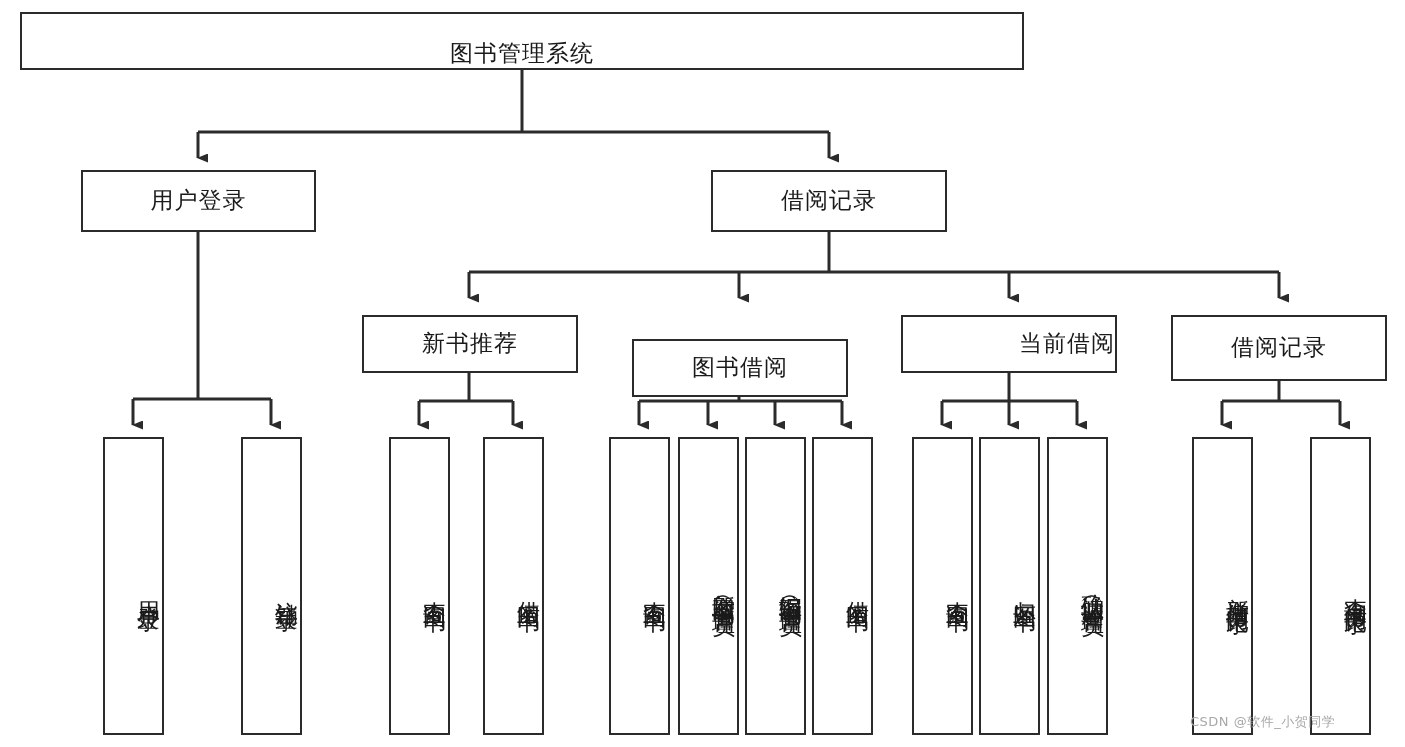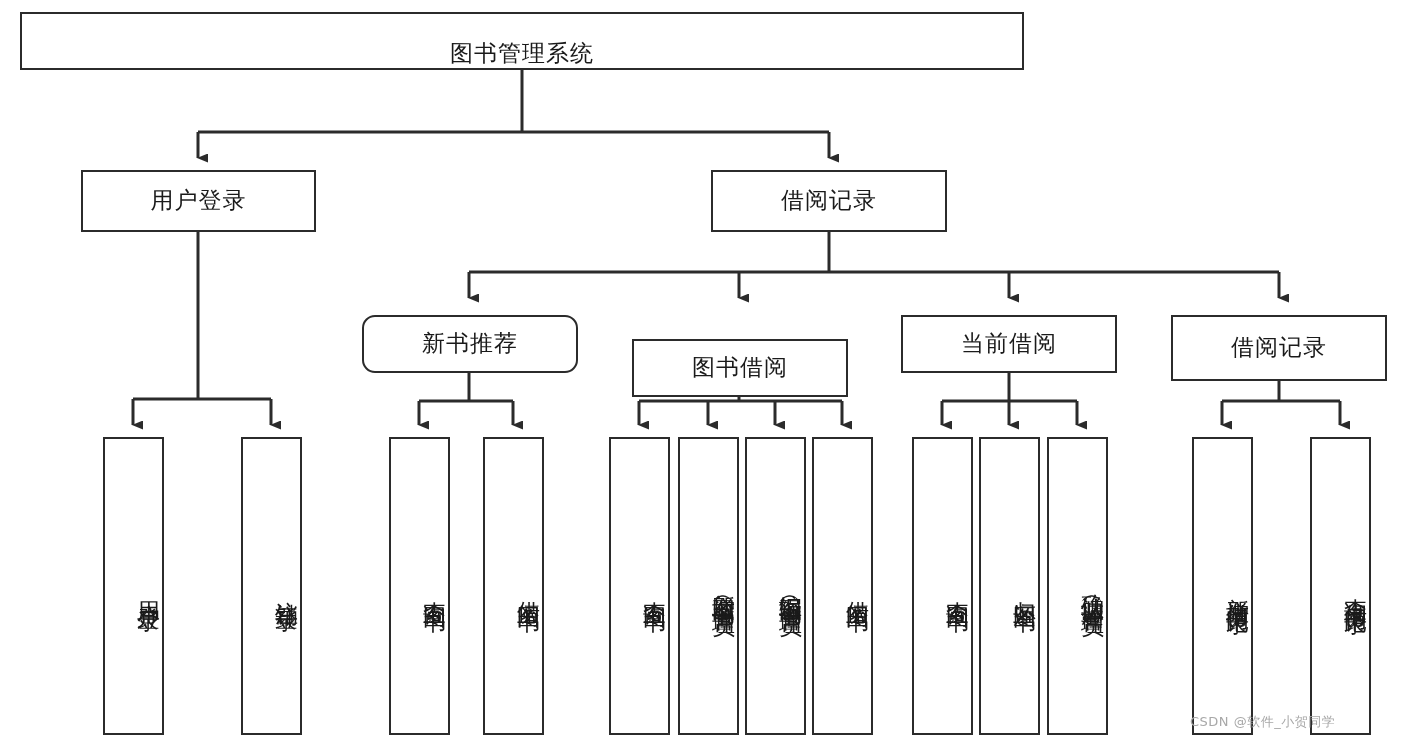--- a/index.html
+++ b/index.html
@@ -128,27 +128,27 @@
     <span>图书管理系统</span>
   </div>
 
   <div class="node horiz" style="left:81px; top:170px; width:235px; height:62px;">
     <span>用户登录</span>
   </div>
   <div class="node horiz" style="left:711px; top:170px; width:236px; height:62px;">
     <span>借阅记录</span>
   </div>
 
-  <div class="node horiz" style="left:362px; top:315px; width:216px; height:58px;border-radius:13px;">
+  <div class="node horiz" style="left:362px; top:315px; width:216px; height:58px;">
     <span>新书推荐</span>
   </div>
   <div class="node horiz" style="left:632px; top:315px; width:216px; height:58px;margin-top:24px;">
     <span>图书借阅</span>
   </div>
-  <div class="node horiz" style="left:901px; top:315px; width:216px; height:58px;">
+  <div class="node horiz" style="left:901px; top:315px; width:216px; height:58px;justify-content:flex-end;">
     <span>当前借阅</span>
   </div>
   <div class="node horiz" style="left:1171px; top:315px; width:216px; height:66px;">
     <span>借阅记录</span>
   </div>
 
   <div class="node vert" style="left:103px; top:437px; width:61px; height:298px;">
     <span class="vlabel">用户登录</span>
   </div>
   <div class="node vert" style="left:241px; top:437px; width:61px; height:298px;">

